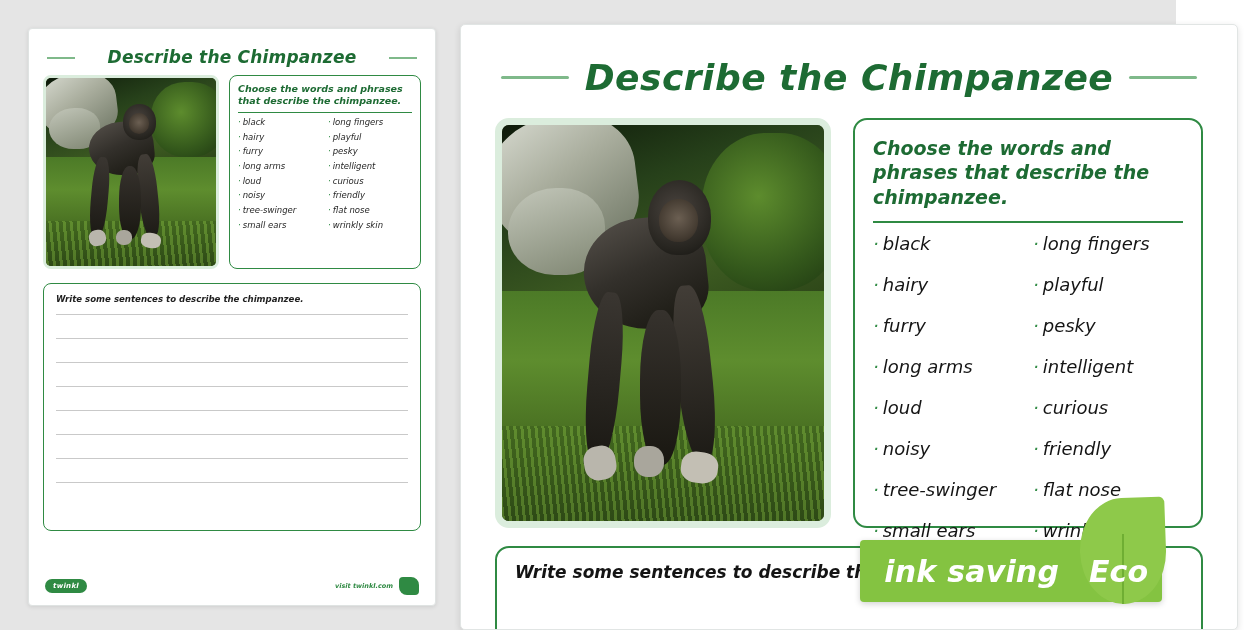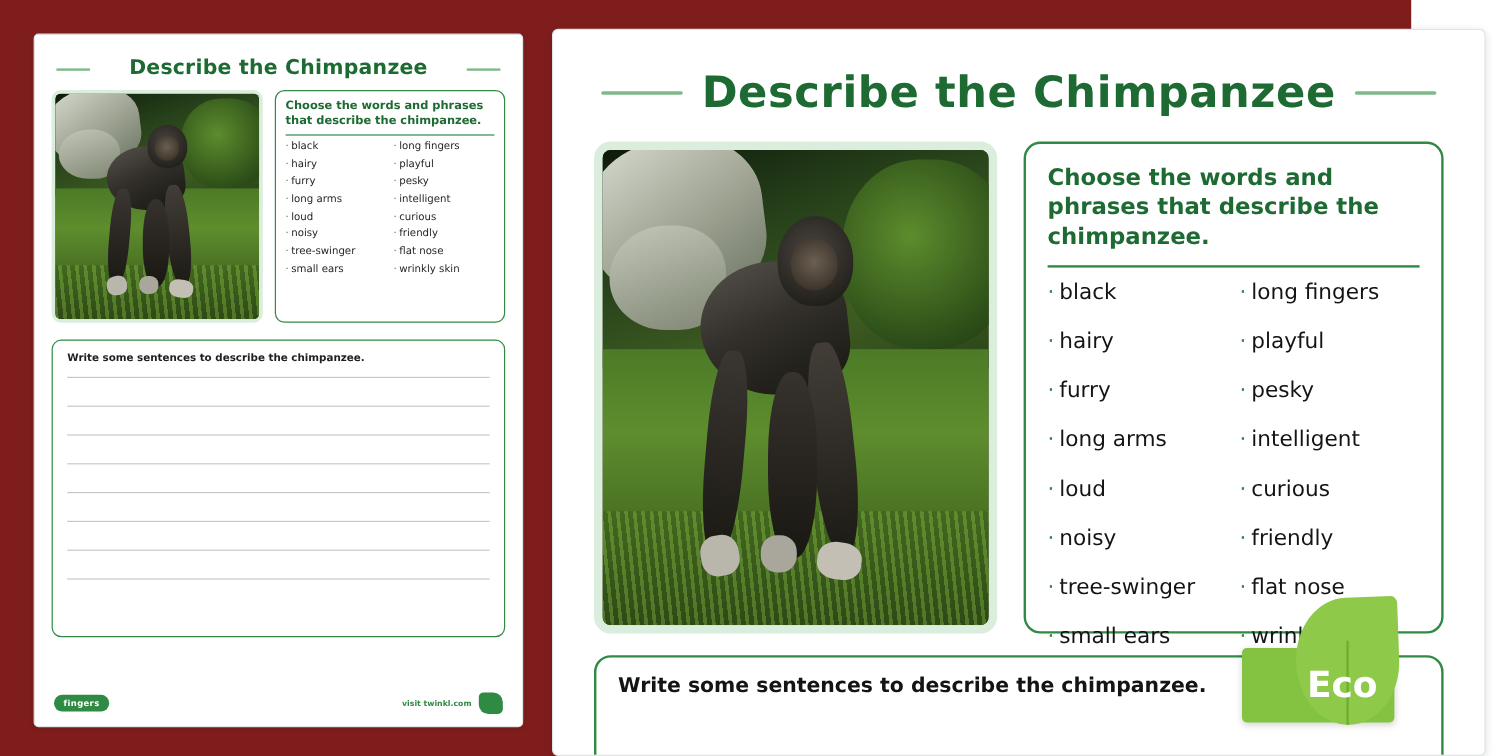--- a/index.html
+++ b/index.html
@@ -6,21 +6,22 @@
   html, body {
     margin: 0; padding: 0;
     width: 1260px; height: 630px;
     background: #ffffff;
     font-family: "DejaVu Sans", sans-serif;
     overflow: hidden;
   }
   .stage {
     position: relative;
     width: 1176px; height: 630px;
-    background: #7f1d1d;
+    background: #e5e5e5;
+    font-style: italic;
   }
 
   
   .thumb-sheet {
     position: absolute;
     left: 28px; top: 28px;
     width: 408px; height: 578px;
     background: #ffffff;
     border: 1px solid #dfe3e2;
     border-radius: 4px;
@@ -390,21 +391,21 @@
       <div class="t-line"></div>
       <div class="t-line"></div>
       <div class="t-line"></div>
       <div class="t-line"></div>
       <div class="t-line"></div>
       <div class="t-line"></div>
       <div class="t-line"></div>
     </div>
 
     <div class="t-footer">
-      <div class="t-twinkl">fingers</div>
+      <div class="t-twinkl">twinkl</div>
       <div class="t-footer-right">
         <div class="t-url">visit twinkl.com</div>
         <div class="t-badge"></div>
       </div>
     </div>
   </div>
 
   <div class="main-sheet">
 
     <div class="m-title-wrap">
@@ -464,18 +465,19 @@
         </div>
       </div>
     </div>
 
     <div class="m-writebox">
       <div class="m-writebox-title">Write some sentences to describe the chimpanzee.</div>
     </div>
   </div>
 
   <div class="eco-badge">
+    <span class="eco-ink">ink saving</span>
     <span class="eco-leaf"></span>
     <span class="eco-leaf-stem"></span>
     <span class="eco-word">Eco</span>
   </div>
 
 </div>
 
 </body></html>

